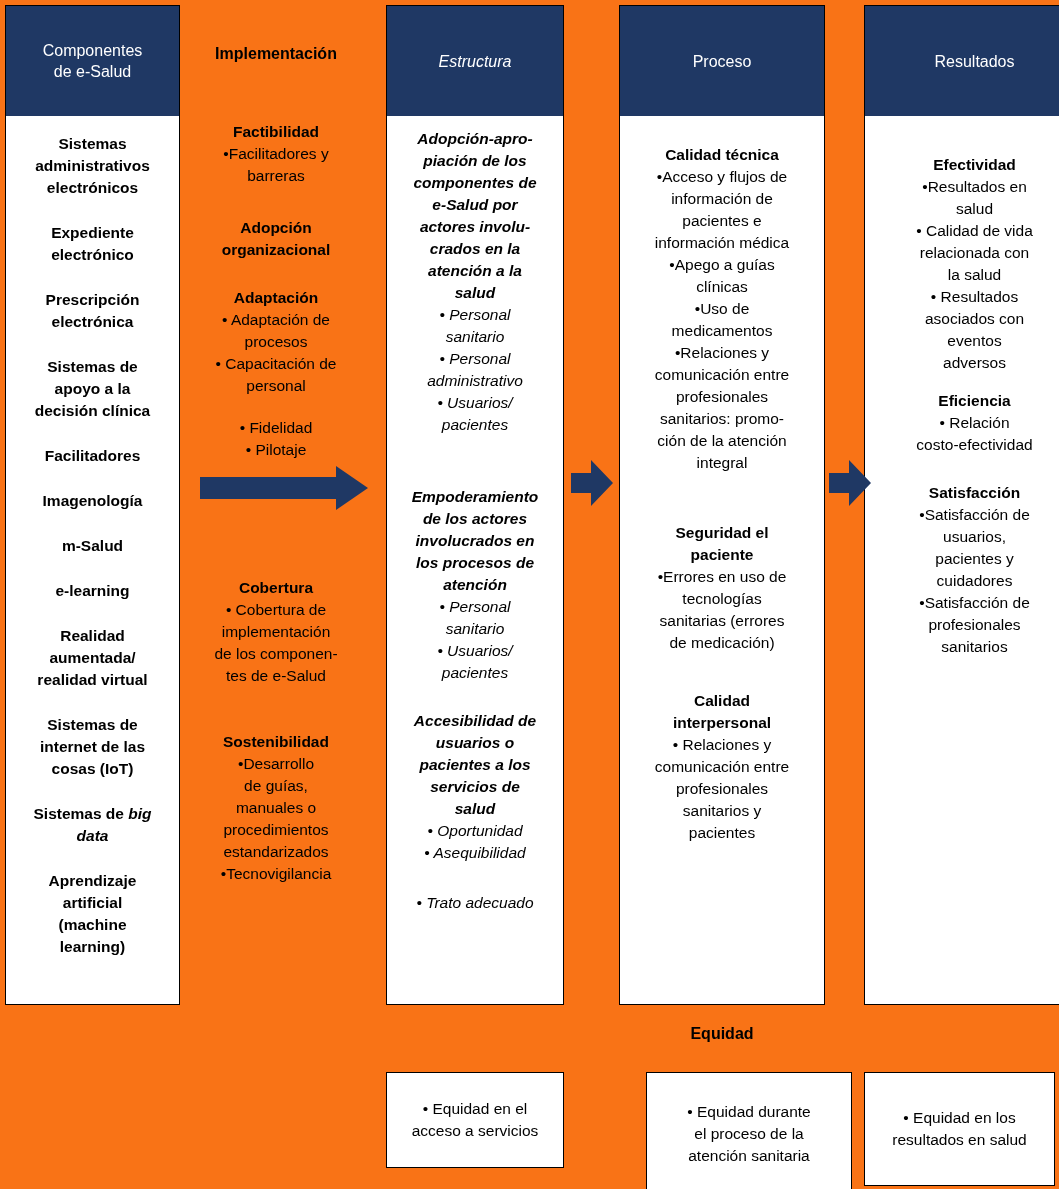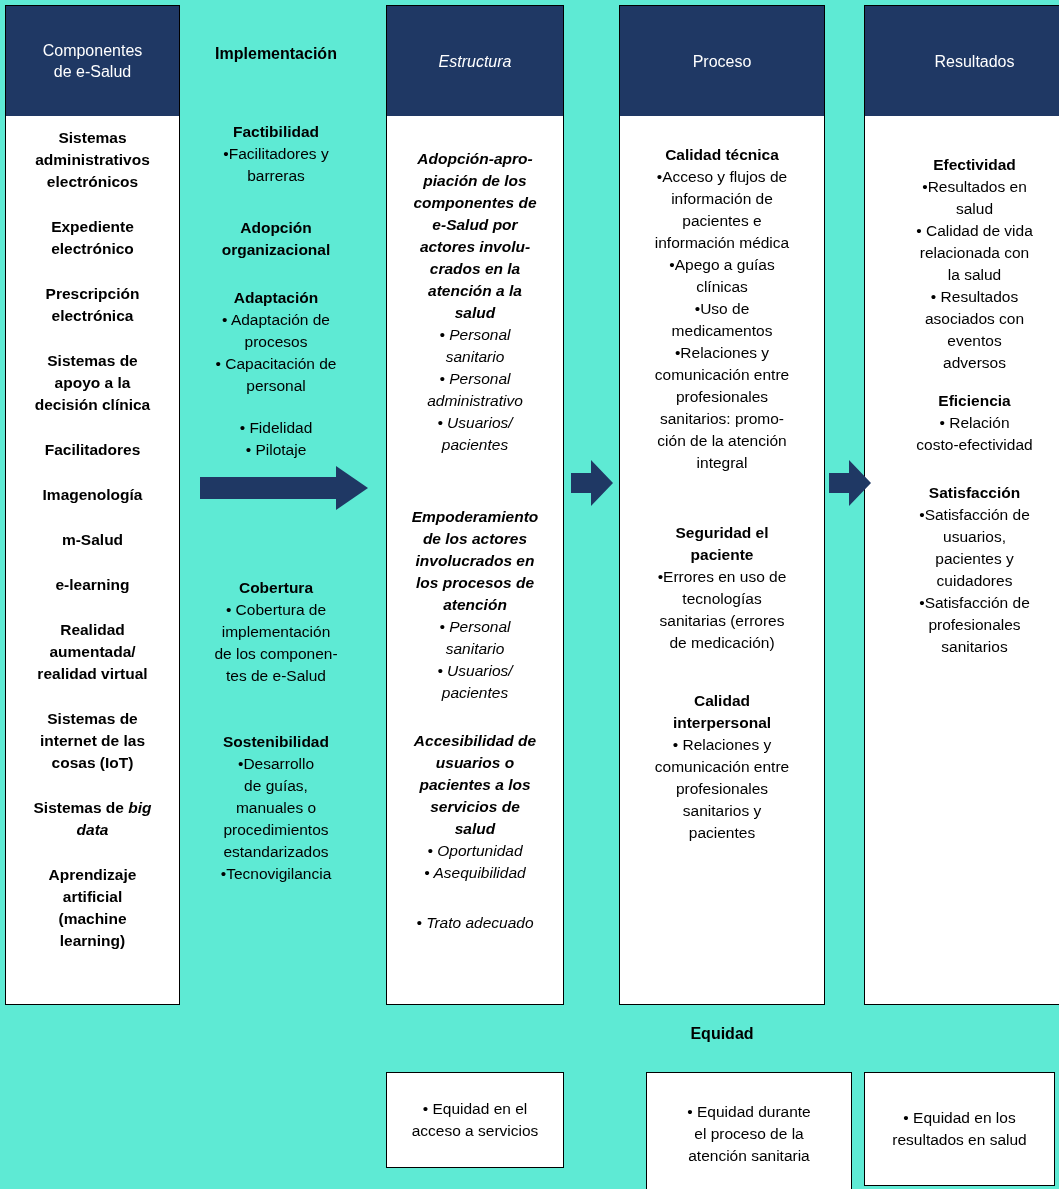--- a/index.html
+++ b/index.html
@@ -1,18 +1,18 @@
 <!DOCTYPE html>
 <html><head>
 <meta charset="utf-8">
 <style>
   * { margin:0; padding:0; box-sizing:border-box; }
   html,body { background:#ffffff; }
   body { font-family:"Liberation Sans", sans-serif; color:#000; }
-  .canvas { position:relative; width:1059px; height:1189px; background:#5eead4; overflow:hidden; }
+  .canvas { position:relative; width:1059px; height:1189px; background:#f97316; overflow:hidden; }
   .pre { white-space:pre-line; }
 
   .col { position:absolute; }
   .box { border:1px solid #000; background:#ffffff; }
 
   .col-header {
     height:110px; background:#1f3864; color:#ffffff;
     display:flex; align-items:center; justify-content:center;
     text-align:center; font-size:16px; line-height:21px; padding:0 8px;
   }
@@ -20,21 +20,21 @@
   .heading { font-weight:bold; }
 
   
   #col-componentes   { left:5px;   top:5px; width:175px; height:1000px; }
   #col-implementacion{ left:193px; top:5px; width:166px; }
   #col-estructura    { left:386px; top:5px; width:178px; height:1000px;font-style:italic; }
   #col-proceso       { left:619px; top:5px; width:206px; height:1000px; }
   #col-resultados    { left:864px; top:5px; width:221px; height:1000px; }
 
   
-  .comp-body { padding-top:11px; display:flex; flex-direction:column; gap:23px;text-align:center; }
+  .comp-body { padding-top:17px; display:flex; flex-direction:column; gap:23px;text-align:center; }
   .comp-body .item { font-weight:bold; }
 
   
   .impl-title { font-weight:bold; font-size:16px; text-align:center; margin-top:40px; }
   .impl-body  { margin-top:58px; }
 
   
   .sec { }
 
   
@@ -132,21 +132,21 @@
 estandarizados</div>
         <div class="bullet pre">•Tecnovigilancia</div>
       </div>
     </div>
   </div>
 
   <div class="col box" id="col-estructura">
     <div class="col-header">
       <div class="pre">Estructura</div>
     </div>
-    <div class="col-body" style="padding-top:32px">
+    <div class="col-body" style="padding-top:12px">
       <div class="sec">
         <div class="heading pre">Adopción-apro-
 piación de los
 componentes de
 e-Salud por
 actores involu-
 crados en la
 atención a la
 salud</div>
         <div class="bullet pre">• Personal

